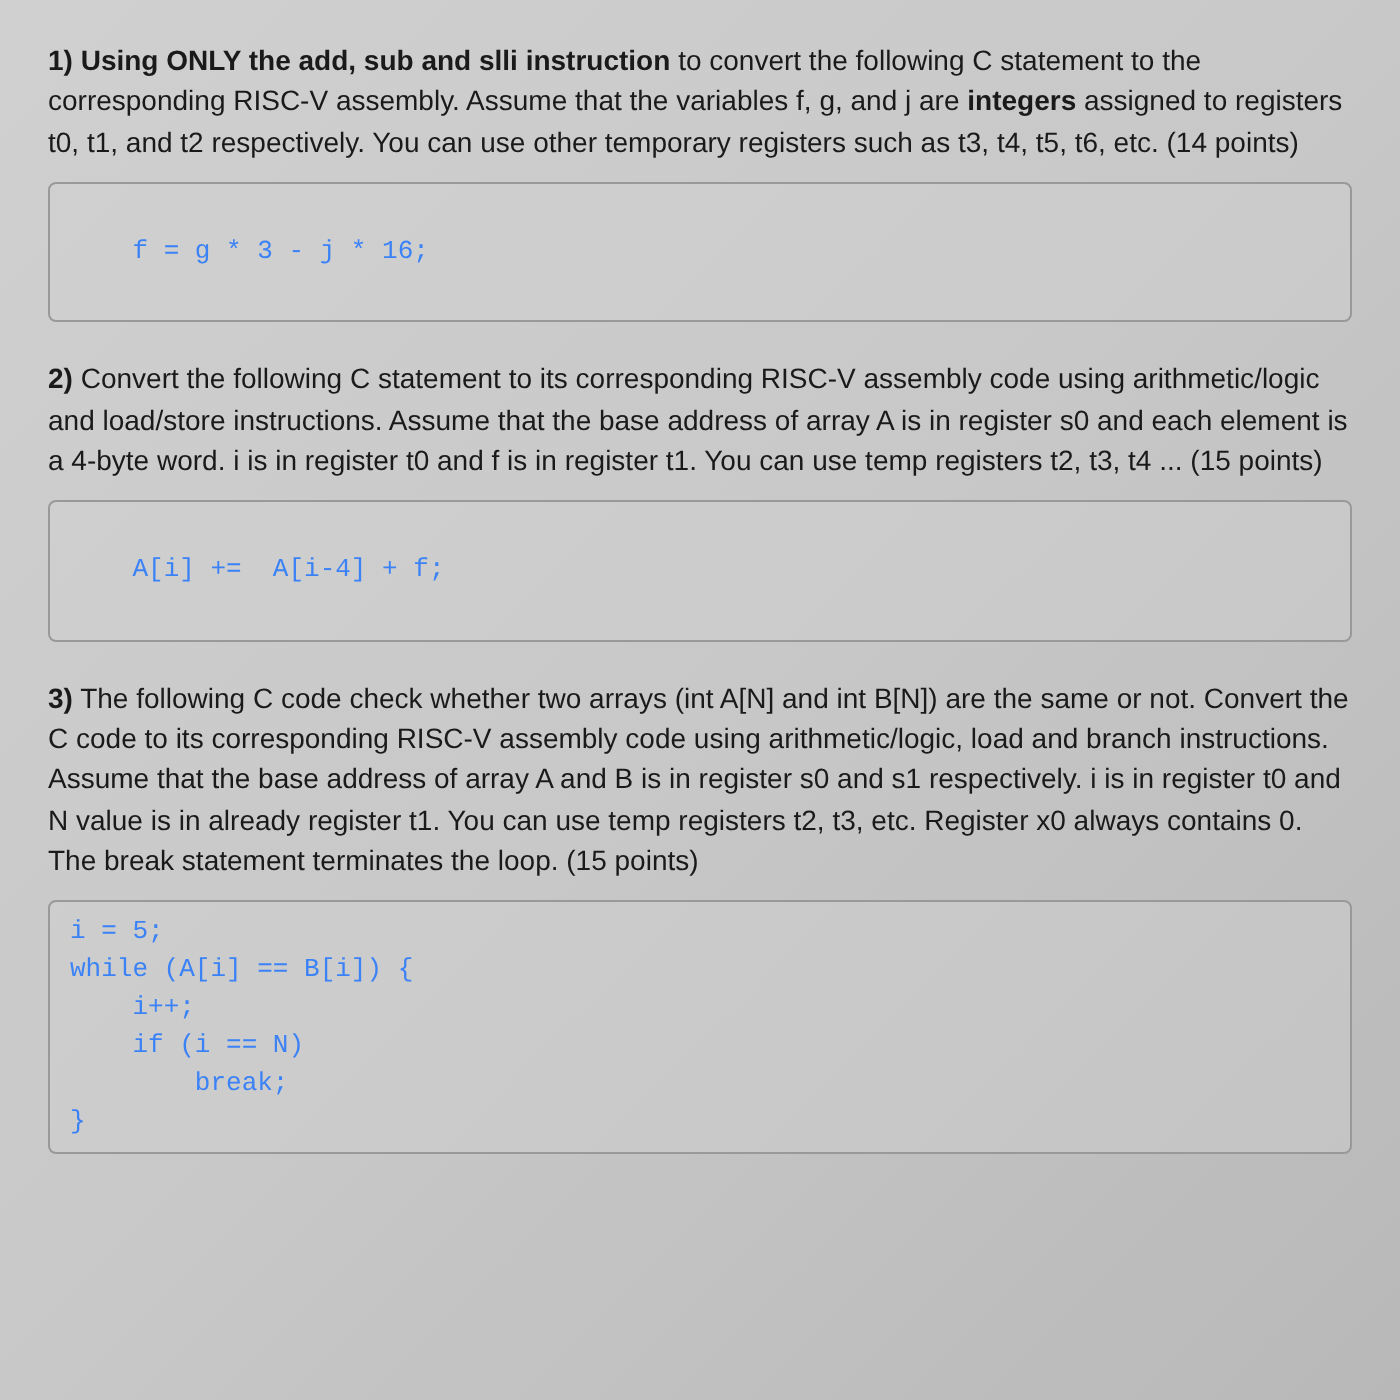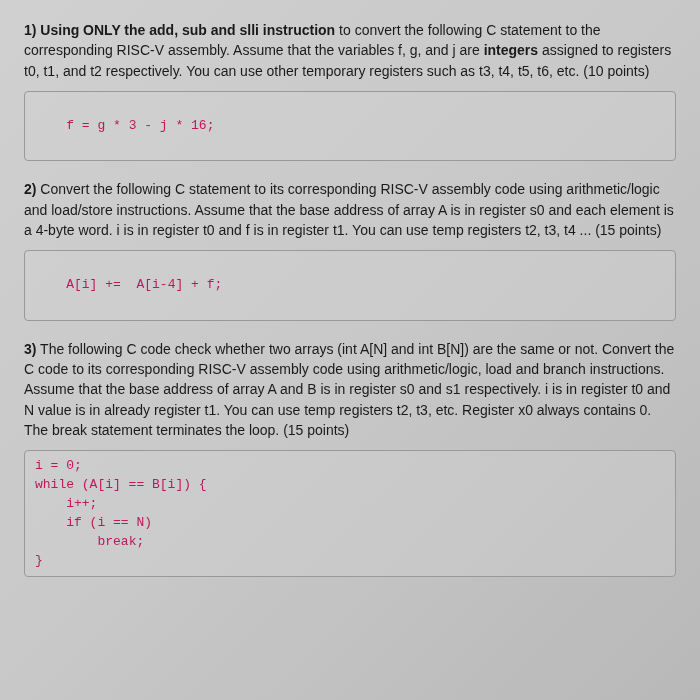--- a/index.html
+++ b/index.html
@@ -31,33 +31,33 @@
     .code-box {
       border: 1px solid #999;
       border-radius: 4px;
       padding: 6px 10px;
       margin-top: 10px;
       margin-bottom: 10px;
       background: rgba(210,210,210,0.4);
       font-family: "Courier New", Courier, monospace;
       font-size: 13px;
       white-space: pre-wrap;
-      color: #be185d;
+      color: #3b82f6;
     }
   </style>
 </head>
 <body>
 
 <div class="question">
   <div class="question-text">
     <span class="q-num">1)</span>
     <span class="bold">Using ONLY the add, sub and slli instruction</span>
     <span> to convert the following C statement to the corresponding RISC-V assembly. Assume that the variables f, g, and j are </span>
     <span class="bold underline">integers</span>
-    <span> assigned to registers t0, t1, and t2 respectively. You can use other temporary registers such as t3, t4, t5, t6, etc.  (10 points)</span>
+    <span> assigned to registers t0, t1, and t2 respectively. You can use other temporary registers such as t3, t4, t5, t6, etc.  (14 points)</span>
   </div>
   <div class="code-box">
     <span>f = g * 3 - j * 16;</span>
   </div>
 </div>
 
 <div class="question">
   <div class="question-text">
     <span class="q-num">2)</span>
     <span> Convert the following C statement to its corresponding RISC-V assembly code using arithmetic/logic and load/store instructions. Assume that the base address of array A is in register s0 and each element is a 4-byte word. i is in register t0 and f is in register t1. You can use temp registers t2, t3, t4 ... (15 points)</span>
@@ -65,19 +65,19 @@
   <div class="code-box">
     <span>A[i] +=  A[i-4] + f;</span>
   </div>
 </div>
 
 <div class="question">
   <div class="question-text">
     <span class="q-num">3)</span>
     <span> The following C code check whether two arrays (int A[N] and int B[N]) are the same or not. Convert the C code to its corresponding RISC-V assembly code using arithmetic/logic, load and branch instructions. Assume that the base address of array A and B is in register s0 and s1 respectively. i is in register t0 and N value is in already register t1. You can use temp registers t2, t3, etc. Register x0 always contains 0. The break statement terminates the loop. (15 points)</span>
   </div>
-  <div class="code-box"><span>i = 0;
+  <div class="code-box"><span>i = 5;
 while (A[i] == B[i]) {
     i++;
     if (i == N)
         break;
 }</span></div>
 </div>
 
 </body></html>

